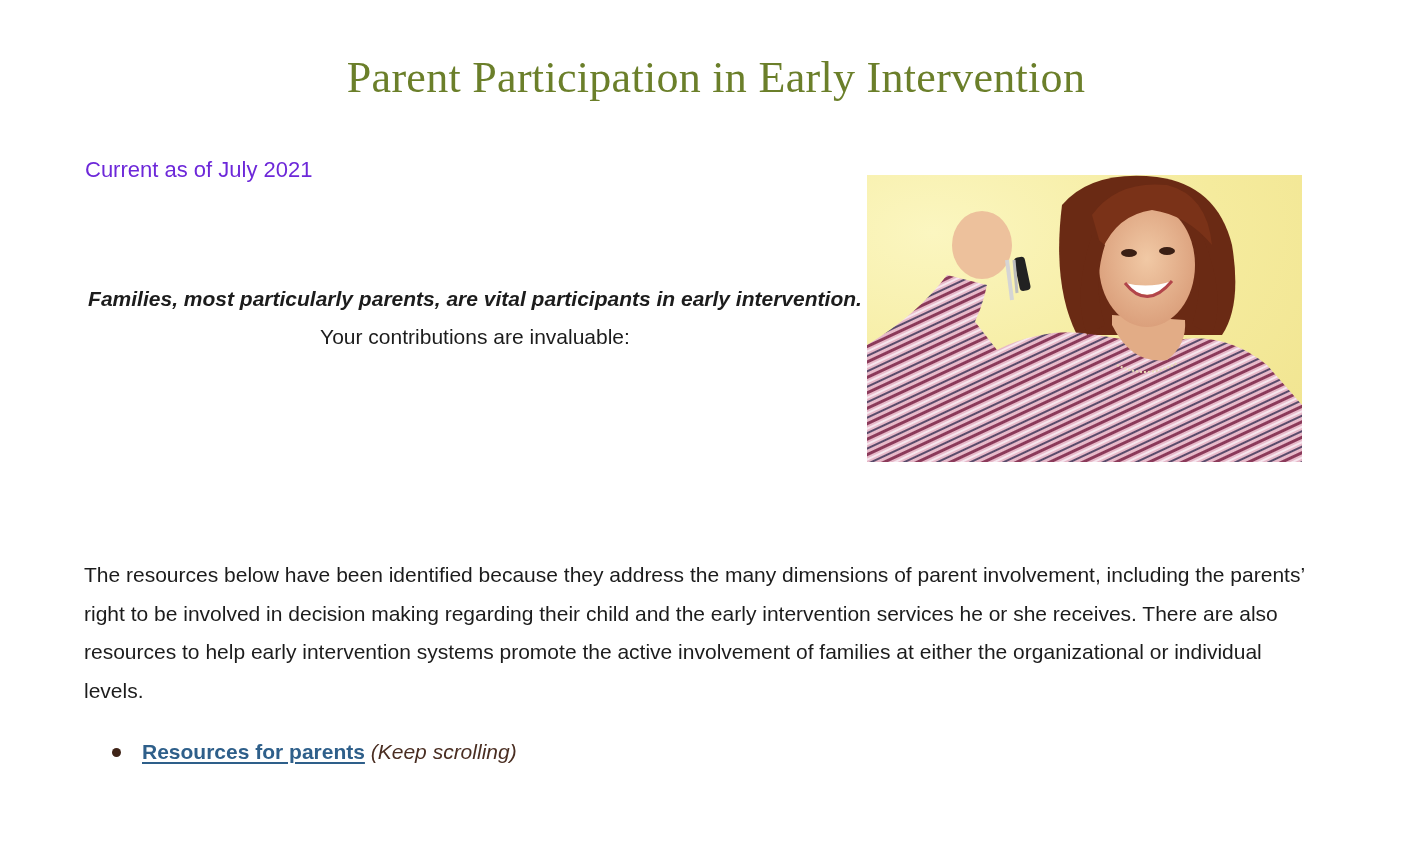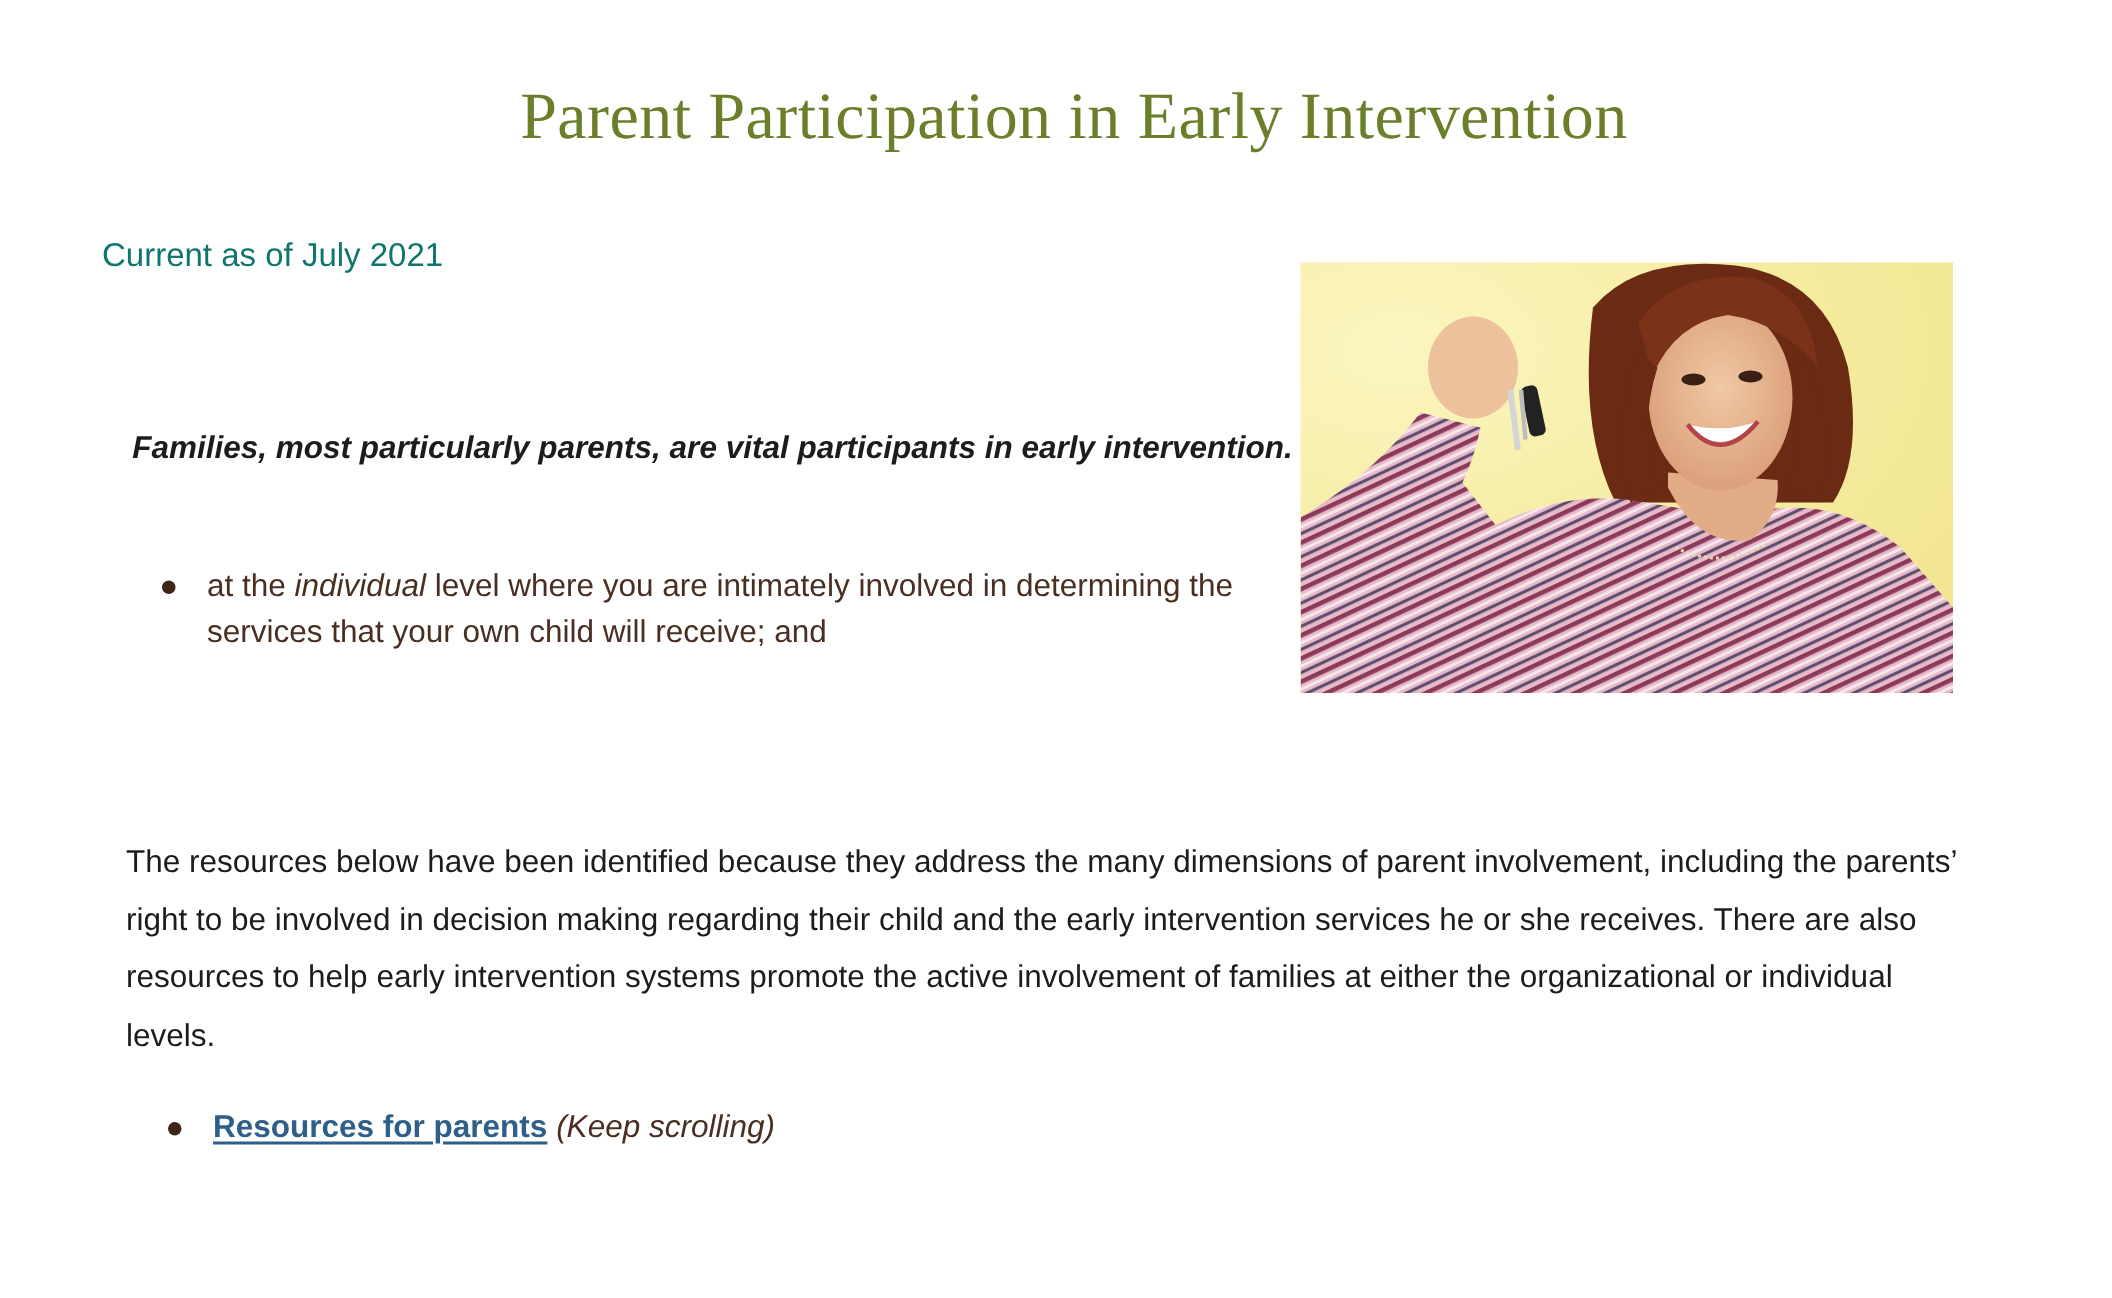--- a/index.html
+++ b/index.html
@@ -1,21 +1,21 @@
 <!DOCTYPE html>
 <html><head>
   <meta charset="utf-8">
   <style>
     html, body { margin: 0; padding: 0; background: #ffffff; }
     body { width: 1408px; height: 865px; position: relative; overflow: hidden;
            font-family: "Liberation Sans", sans-serif; color: #1a1a1a; }
     .title { position: absolute; left: 0; top: 40px; width: 1408px; text-align: center;
              font-family: "Liberation Serif", serif; font-size: 44px; color: #6b7f2a;
              letter-spacing: 0.3px; font-weight: normal; margin: 12px; }
-    .current { position: absolute; left: 68px; top: 157px; font-size: 22px; color: #0f766e; margin: 0; }
+    .current { position: absolute; left: 85px; top: 157px; font-size: 22px; color: #6d28d9; margin: 0; }
     .intro { position: absolute; left: 85px; top: 280px; width: 780px; margin: 0; font-size: 21px; line-height: 38px; color: #1c1c1c; text-align: center; }
     .intro b { font-style: italic; font-weight: bold; }
     .bullets1 { position: absolute; left: 85px; top: 375px; width: 770px; margin: 0; padding: 0; list-style: none; }
     .bullets1 li { position: relative; padding-left: 53px; font-size: 21px; line-height: 31px; color: #4a2e22; margin-bottom: 16px; }
     .bullets1 li::before, .links li::before { content: ""; position: absolute; left: 23px; top: 12px; width: 9px; height: 9px; border-radius: 50%; background: #3f2418; }
     .photo { position: absolute; left: 867px; top: 175px; width: 435px; height: 287px; overflow: hidden;
              background: radial-gradient(ellipse at 15% 20%, #fbf6c0 0%, #f5eb9d 55%, #f0e38e 100%); }
     .para { position: absolute; left: 84px; top: 556px; width: 1230px; margin: 0; font-size: 21px; line-height: 38.7px; color: #1c1c1c; }
     .links { position: absolute; left: 85px; top: 732px; margin: 4px; padding: 0; list-style: none; }
     .links li { position: relative; padding-left: 53px; font-size: 21px; line-height: 32px; margin-bottom: 14px; color: #4a2e22; }
@@ -24,24 +24,24 @@
   </style>
 </head>
 <body>
 
 <h1 class="title">Parent Participation in Early Intervention</h1>
 
 <p class="current">Current as of July 2021</p>
 
 <p class="intro">
   <b>Families, most particularly parents, are vital participants in early intervention.</b><br>
+  <span>Your contributions are invaluable:</span>
 </p>
 
 <ul class="bullets1">
-  <li><span>at the </span><i>individual</i><span> level where you are intimately involved in determining the services that your own child will receive; and</span></li>
 </ul>
 
 <div class="photo" title="Smiling woman in striped shirt holding up car keys">
   <svg width="435" height="287" viewBox="0 0 435 287" xmlns="http://www.w3.org/2000/svg">
     <defs>
       <pattern id="stripes" width="14" height="14" patternUnits="userSpaceOnUse" patternTransform="rotate(-25)">
         <rect width="14" height="14" fill="#e7b9c9"></rect>
         <rect y="0" width="14" height="3" fill="#8b3a5a"></rect>
         <rect y="5" width="14" height="2" fill="#f6e6ee"></rect>
         <rect y="9" width="14" height="2" fill="#5a4b6b"></rect>

